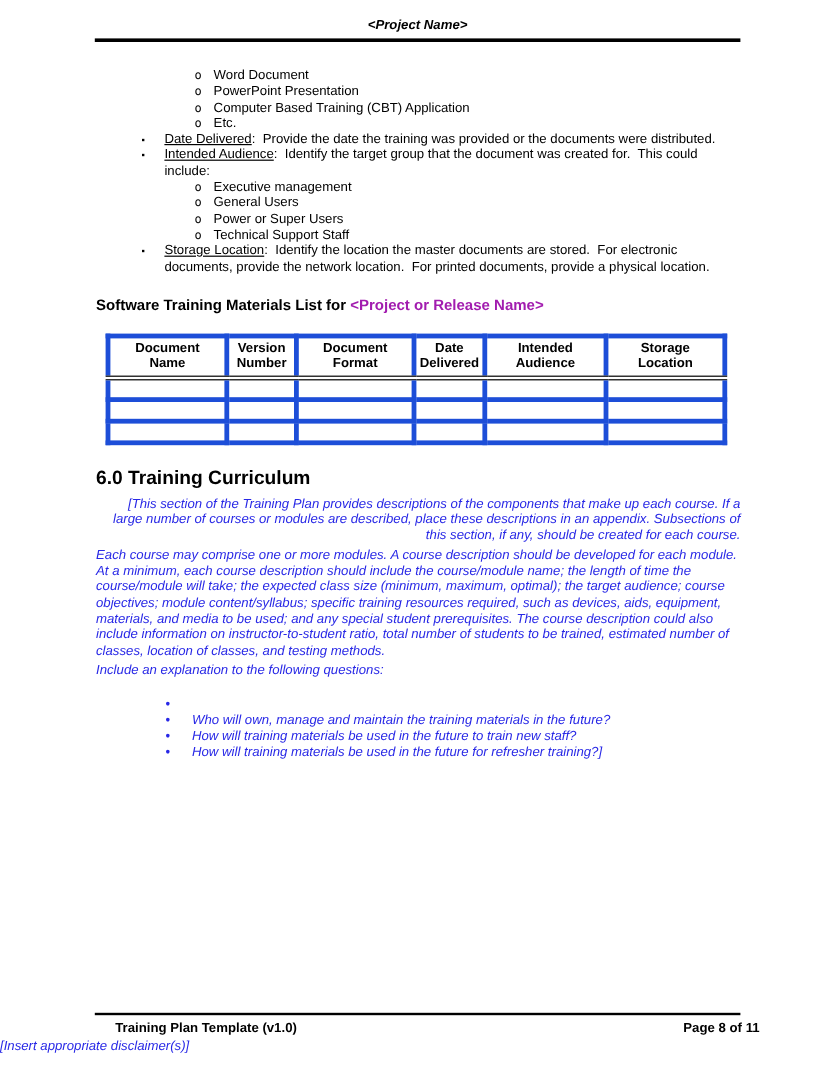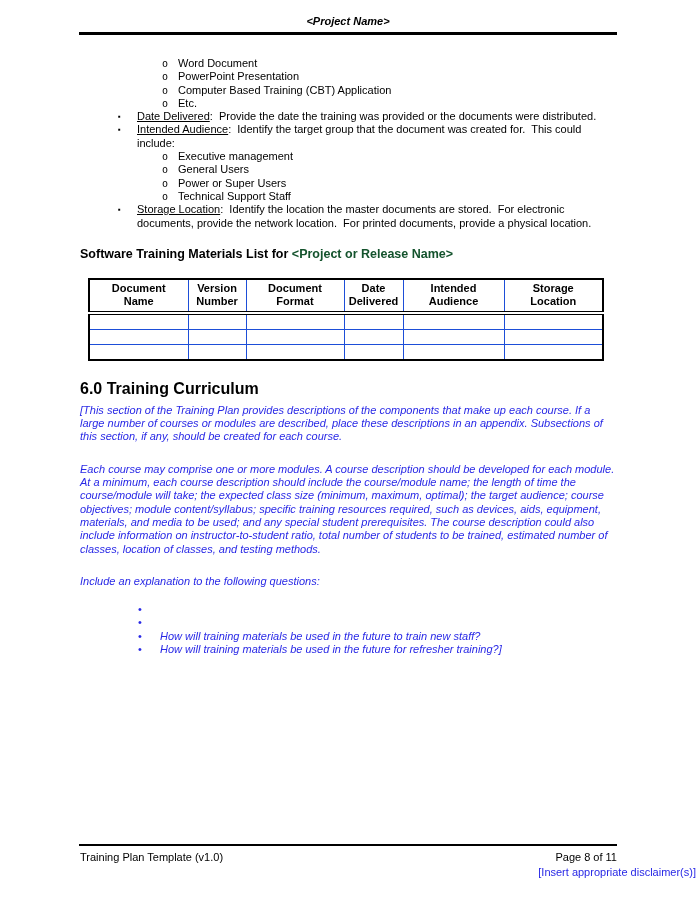--- a/index.html
+++ b/index.html
@@ -17,45 +17,45 @@
   .content { position:absolute; top:57px; left:80px; width:537px; font-size:11px; line-height:13.3px; }
   .li { display:flex; align-items:flex-start; }
   .marker { flex:none; }
   .lvl1 { padding-left:38px; }
   .lvl1 > .marker { width:19px; font-size:8px; line-height:13.3px; }
   .lvl2 { padding-left:82px; }
   .lvl2 > .marker { width:16px; font-family:"DejaVu Sans Mono", monospace; font-size:10px; line-height:13.3px; }
   .txt { white-space:pre-wrap; }
   .u { text-decoration:underline; }
   .mat-heading { margin-top:17px; font-size:12.5px; font-weight:bold; line-height:15px; }
-  .mat-heading .placeholder { color:#14532d; }
+  .mat-heading .placeholder { color:#a21caf; }
   .mat-table { border-collapse:collapse; table-layout:fixed; width:514px; margin:16px 0 0 8px; border:2px solid #000; }
-  .mat-table th, .mat-table td { border:1px solid #1d4ed8; padding:0 2px; }
+  .mat-table th, .mat-table td { border:4px solid #1d4ed8; padding:0 2px; }
   .mat-table th {
     font-size:11px; font-weight:bold; text-align:center; vertical-align:middle;
     height:31px; line-height:13px; border-bottom:4px double #000;
   }
   .mat-table td { height:14px; }
   .th-line { display:block; }
   .sec-title { margin-top:18px; font-size:16px; font-weight:bold; line-height:19px; }
-  .bluep { color:#2828e6; font-style:italic; white-space:pre-wrap; margin-top:19px; }
-  .bluep.first { margin-top:6px; }
+  .bluep { color:#2828e6; font-style:italic; white-space:pre-wrap; margin-top:3px; }
+  .bluep.first { margin-top:6px;text-align:right; }
   .bluep.third { }
   .qlist { margin-top:15px; color:#2828e6; font-style:italic; }
   .qlist .li { padding-left:58px; }
   .qlist .marker { width:22px; font-style:normal; line-height:13.3px; }
   
   .rule-bottom { position:absolute; top:844px; left:79px; width:538px; border-top:2px solid #000; }
   .footer-row {
-    position:absolute; top:851px; left:80px; width:537px;
-    font-size:11px; display:flex; justify-content:space-between;
+    position:absolute; top:851px; left:96px; width:537px;
+    font-size:11px; display:flex; justify-content:space-between;font-weight:bold;
   }
   .disclaimer {
-    position:absolute; top:866px; left:0; width:696px; text-align:right;
-    font-size:11px; color:#2828e6;
+    position:absolute; top:866px; left:0; width:696px; text-align:left;
+    font-size:11px; font-style:italic; color:#2828e6;
   }
 </style>
 </head>
 <body>
 
 <div class="page">
 
   <div class="doc-header-title">&lt;Project Name&gt;</div>
   <div class="rule-top"></div>
 
@@ -181,20 +181,21 @@
     <div class="bluep first">[This section of the Training Plan provides descriptions of the components that make up each course. If a large number of courses or modules are described, place these descriptions in an appendix. Subsections of this section, if any, should be created for each course.</div>
     <div class="bluep">Each course may comprise one or more modules. A course description should be developed for each module. At a minimum, each course description should include the course/module name; the length of time the course/module will take; the expected class size (minimum, maximum, optimal); the target audience; course objectives; module content/syllabus; specific training resources required, such as devices, aids, equipment, materials, and media to be used; and any special student prerequisites. The course description could also include information on instructor-to-student ratio, total number of students to be trained, estimated number of classes, location of classes, and testing methods.</div>
     <div class="bluep third">Include an explanation to the following questions:</div>
 
     <div class="qlist">
       <div class="li">
         <span class="marker">•</span>
       </div>
       <div class="li">
         <span class="marker">•</span>
+        <span class="txt">Who will own, manage and maintain the training materials in the future?</span>
       </div>
       <div class="li">
         <span class="marker">•</span>
         <span class="txt">How will training materials be used in the future to train new staff?</span>
       </div>
       <div class="li">
         <span class="marker">•</span>
         <span class="txt">How will training materials be used in the future for refresher training?]</span>
       </div>
     </div>

